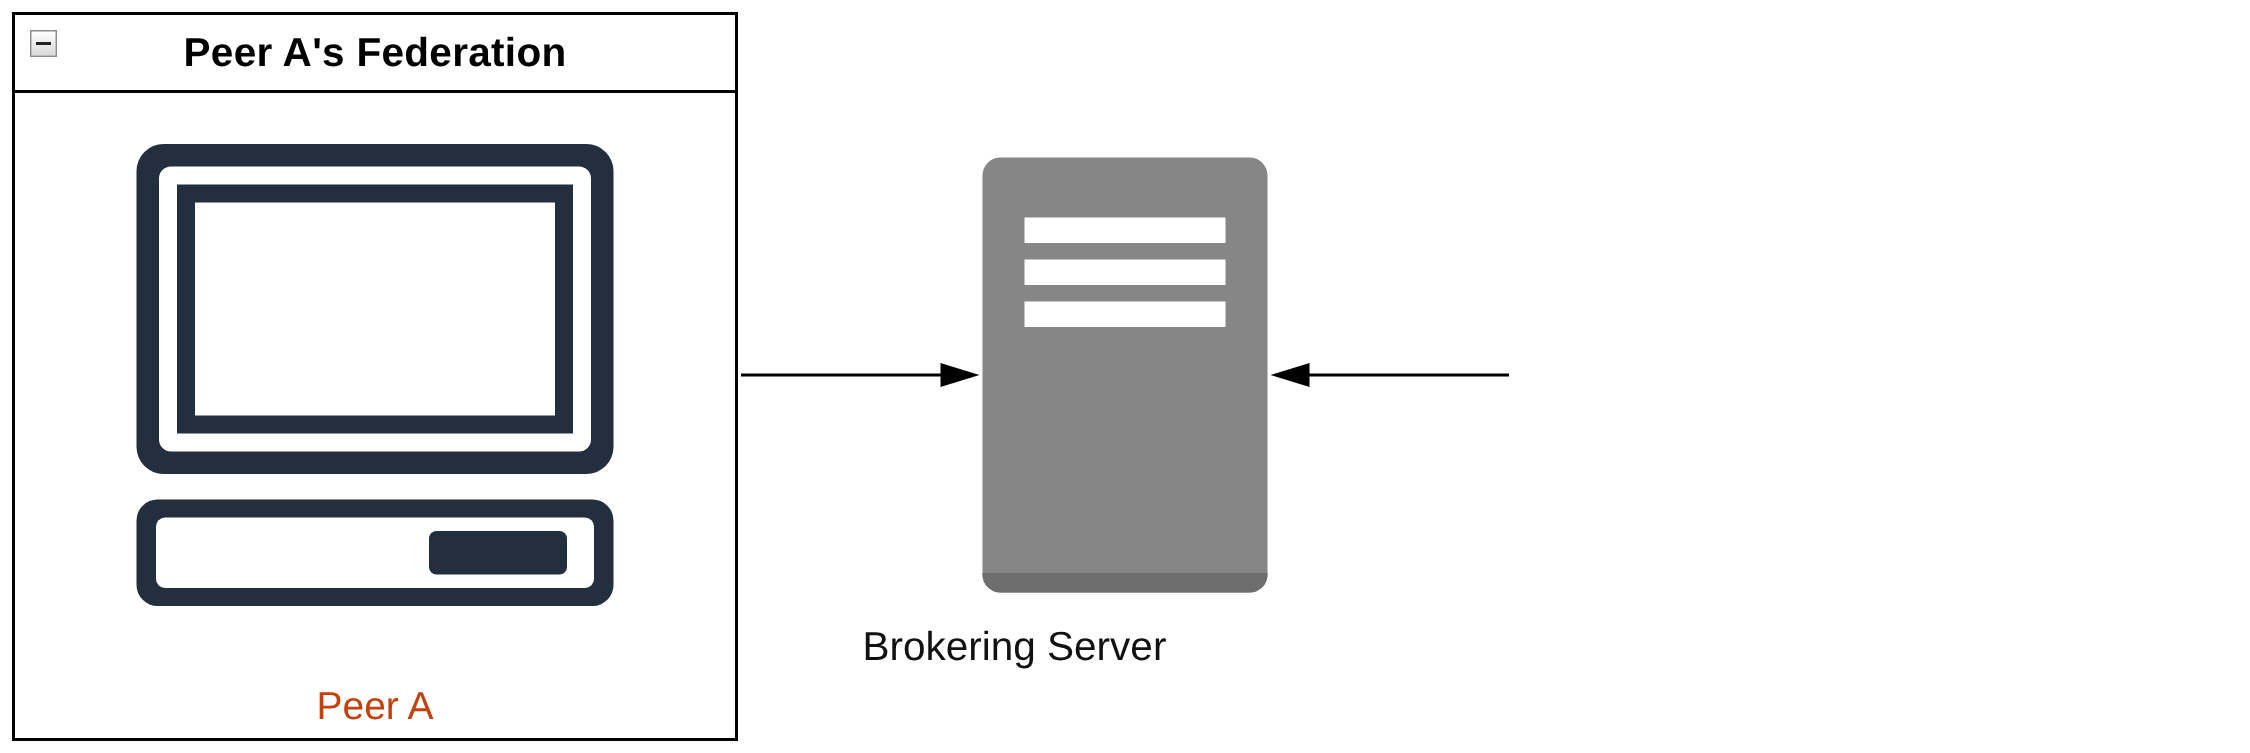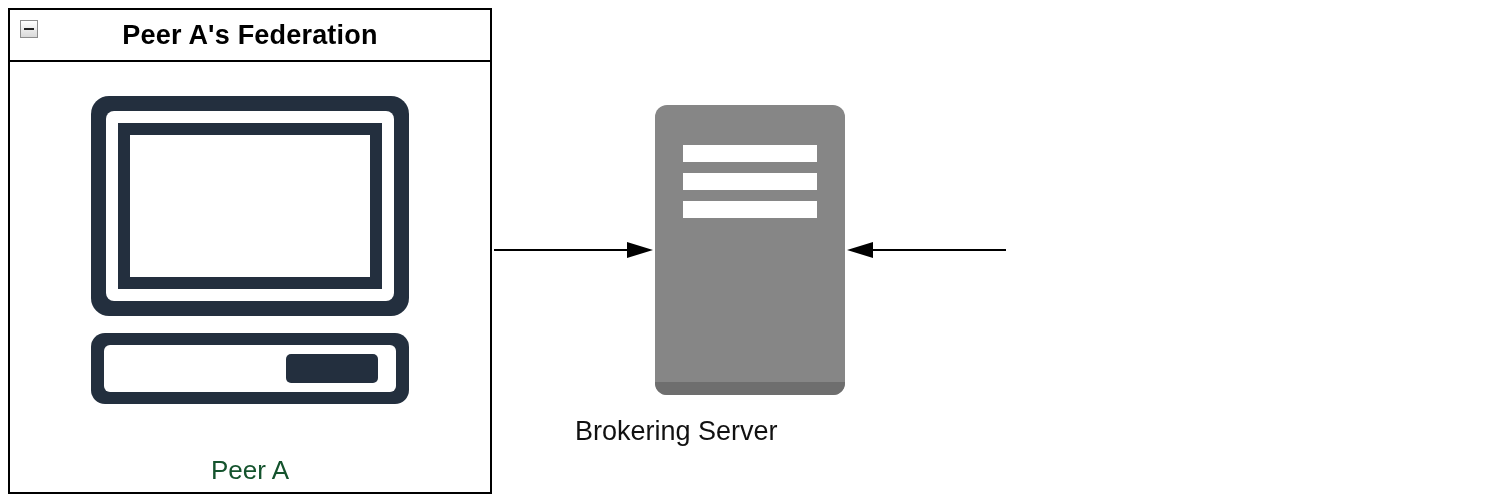--- a/index.html
+++ b/index.html
@@ -69,21 +69,21 @@
   }
   .computer-wrap svg { display: block; width: 100%; height: 100%; }
 
   .node-label {
     position: absolute;
     bottom: 6px;
     left: 0;
     width: 100%;
     text-align: center;
     font-size: 26px;
-    color: #14532d;
+    color: #c2410c;
   }
 
   
   .server {
     position: absolute;
     left: 655px;
     top: 105px;
     width: 190px;
     height: 290px;
   }

